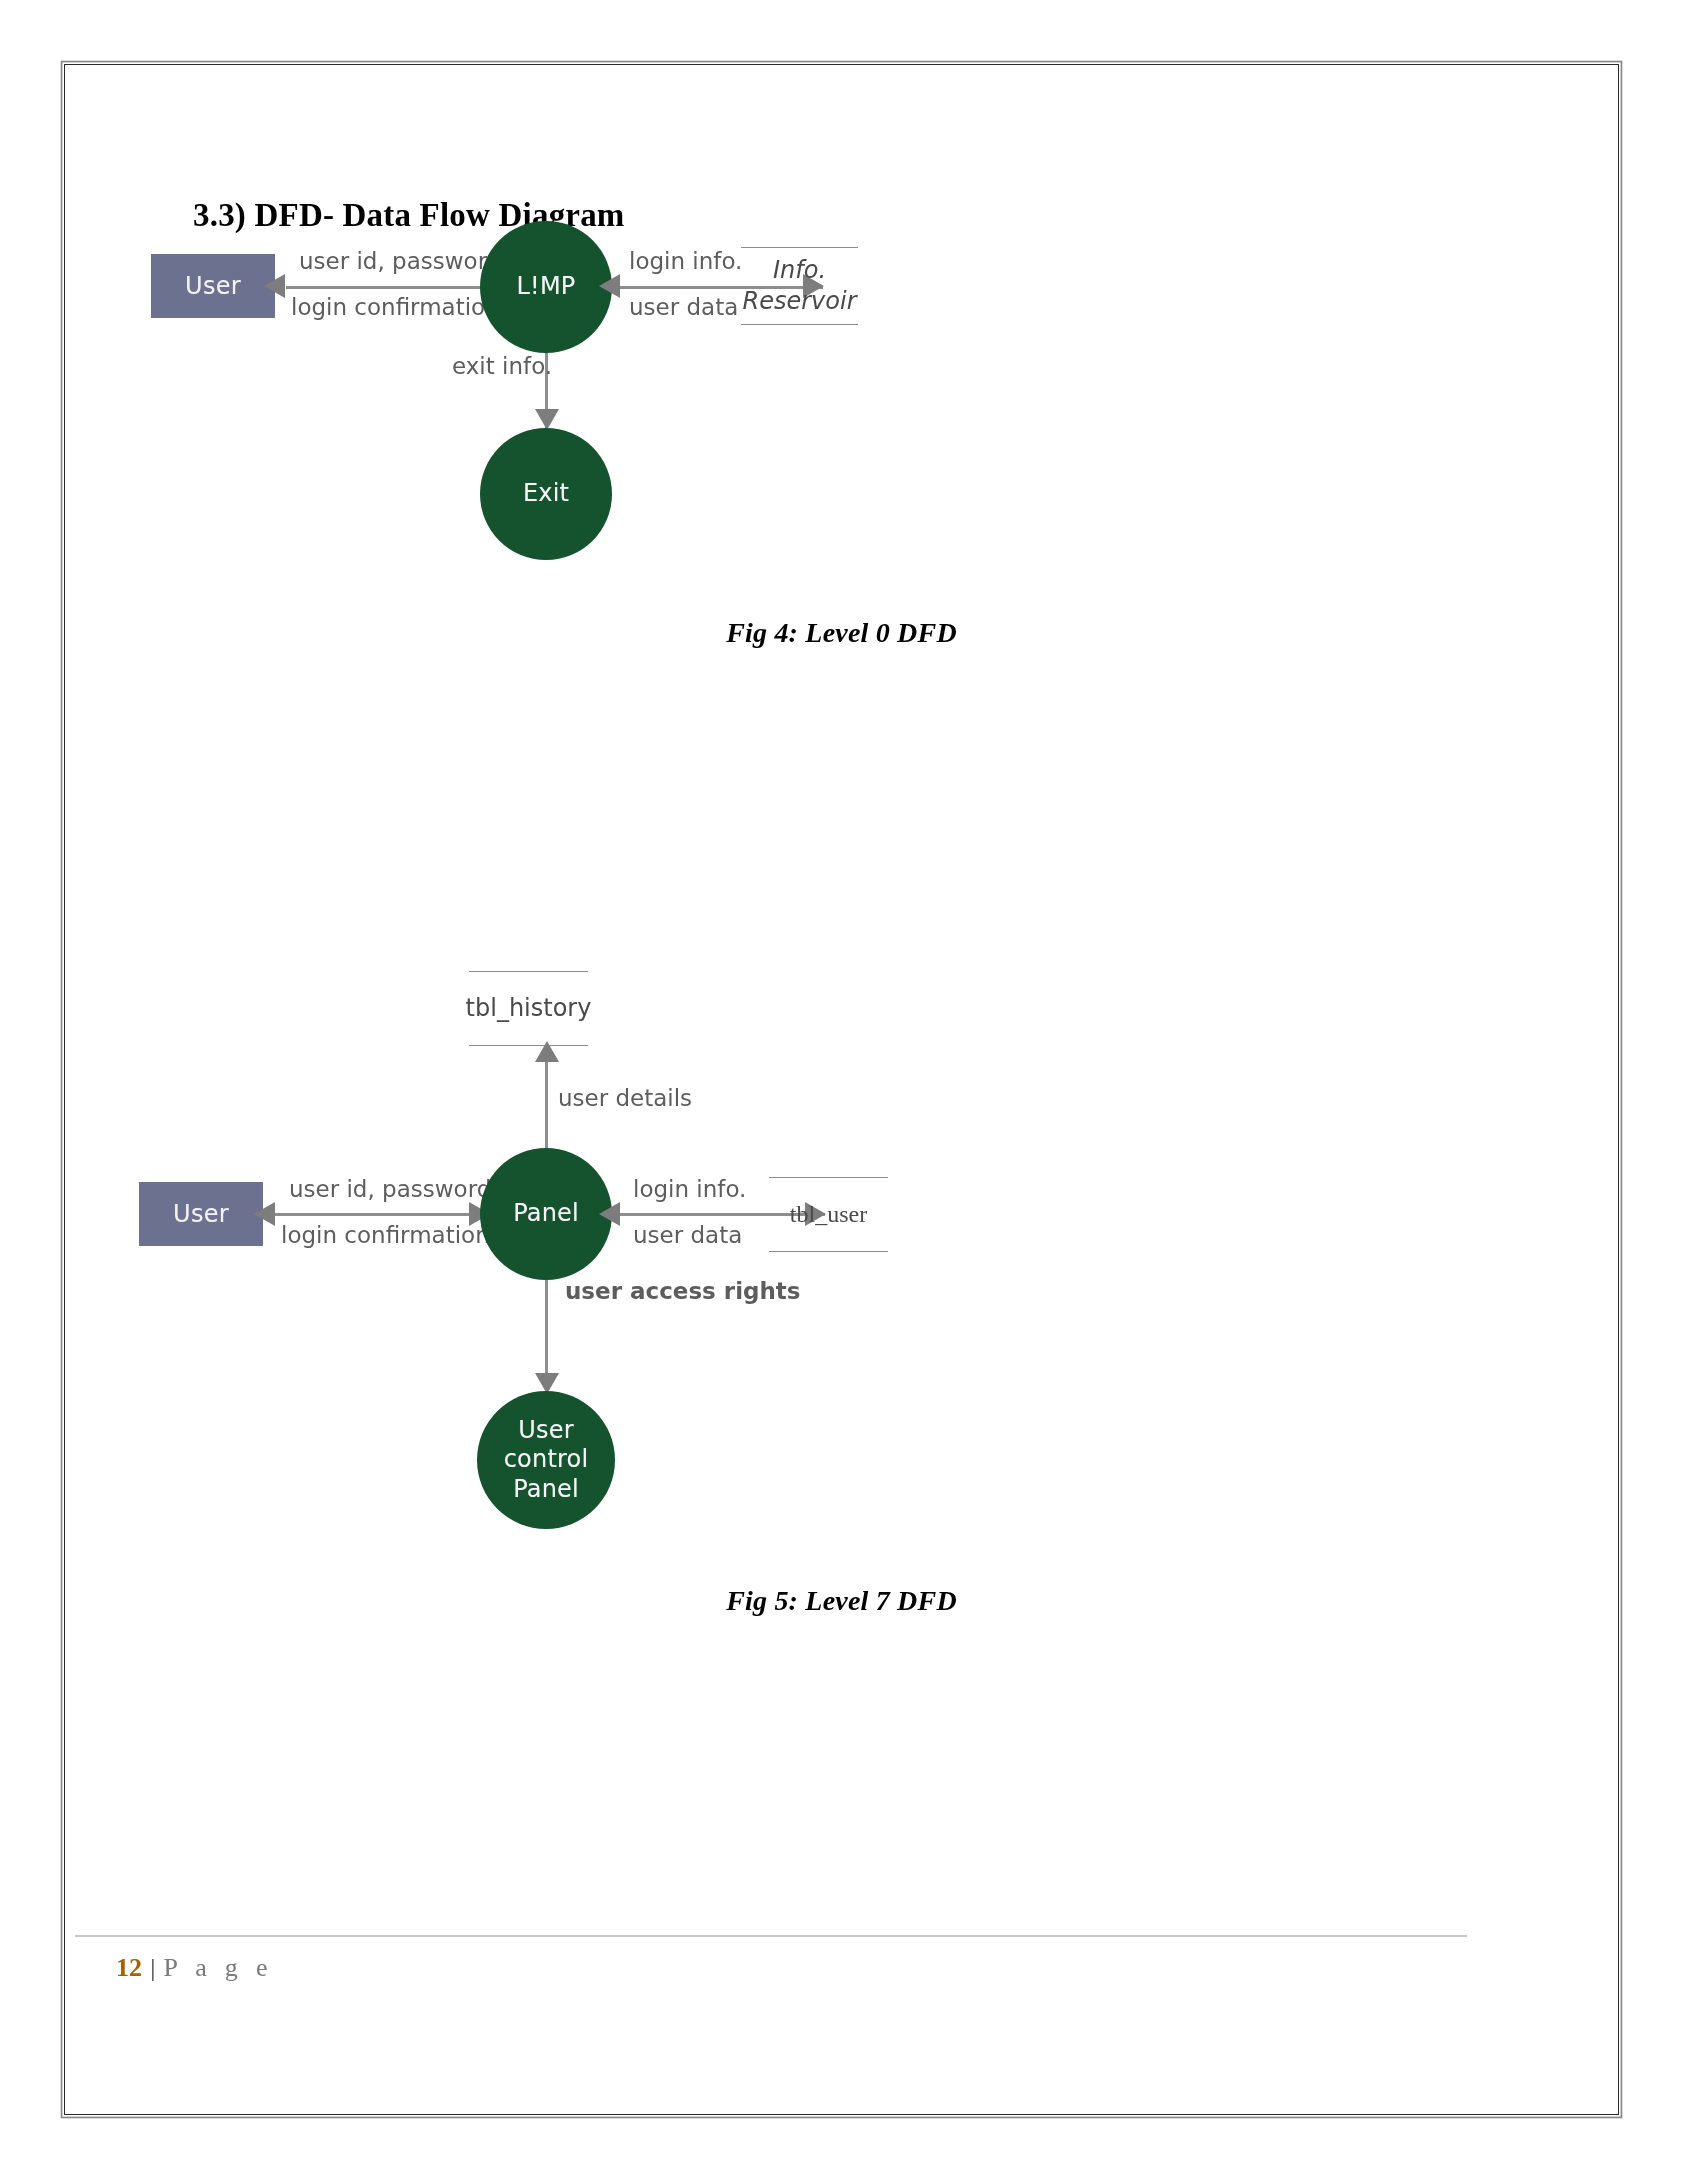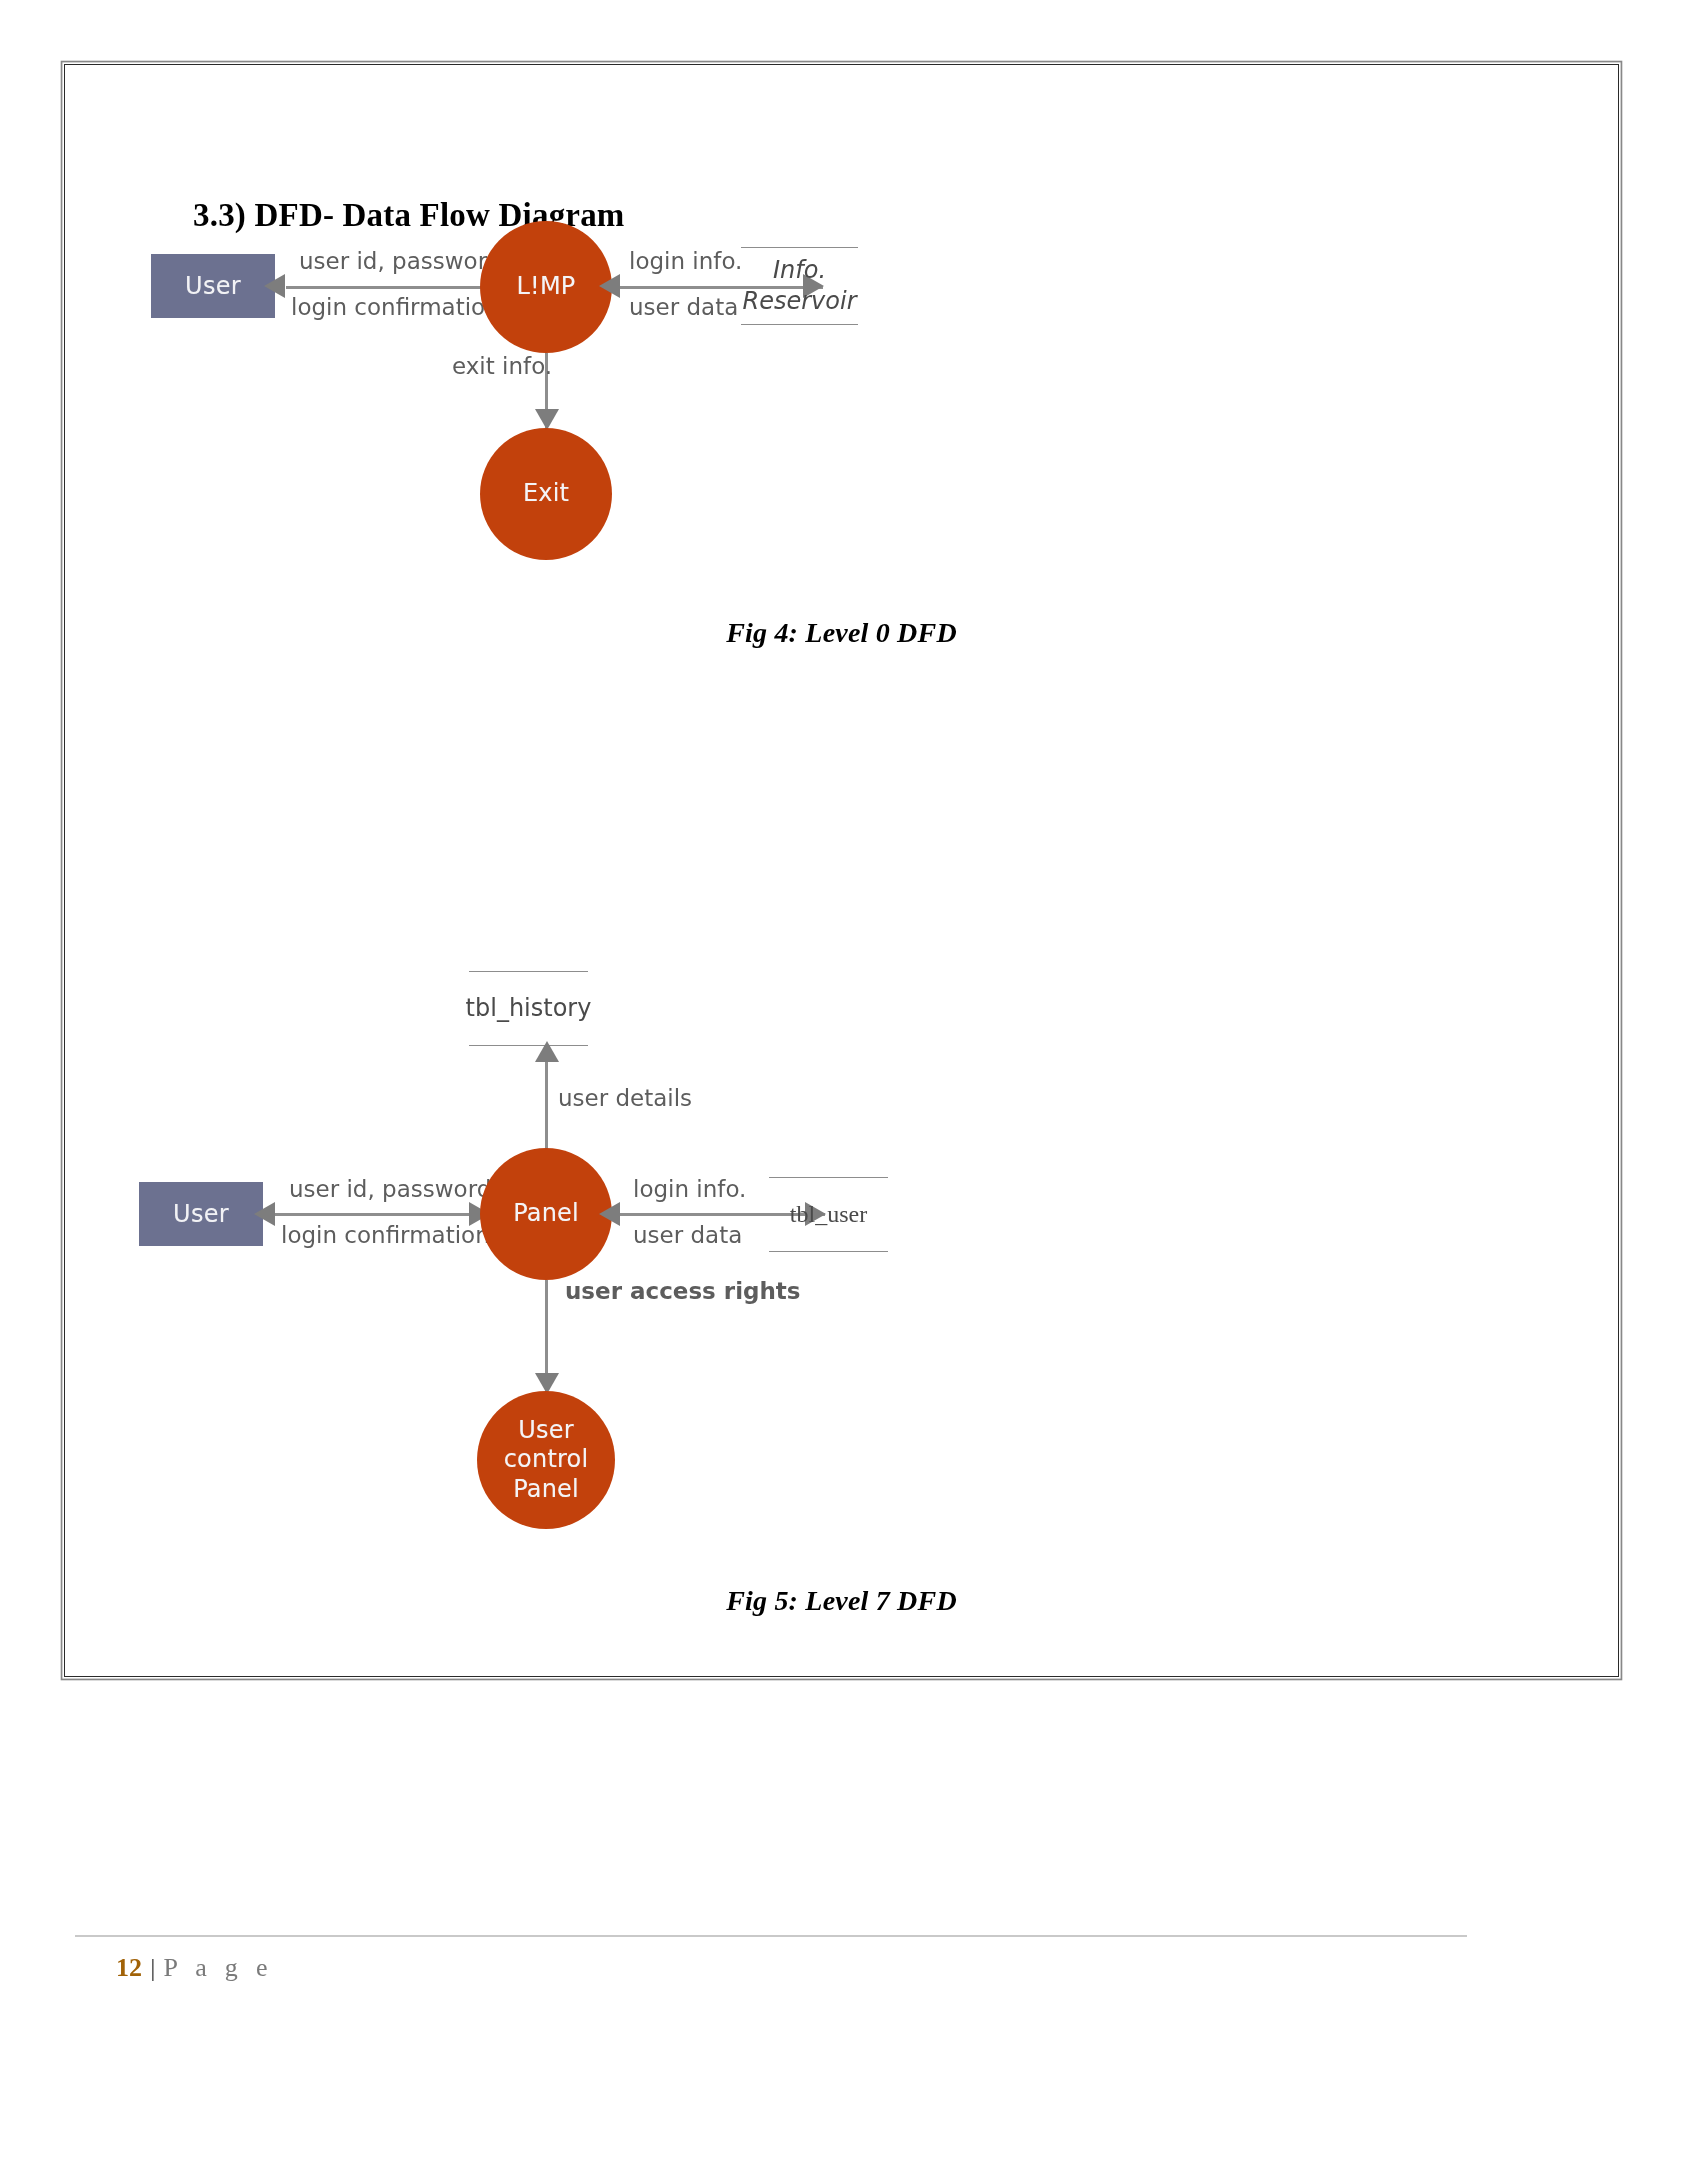--- a/index.html
+++ b/index.html
@@ -14,21 +14,21 @@
     position: relative;
     overflow: hidden;
   }
 
   
   #page-frame {
     position: absolute;
     left: 64px;
     top: 64px;
     width: 1555px;
-    height: 1613px;
+    height: 2051px;
     border: 1.6px solid #2a2a2a;
     box-shadow: 0 0 0 1.6px #ffffff, 0 0 0 3.3px #888888;
     background: #ffffff;
     box-sizing: border-box;
   }
 
   .page-inner {
     position: absolute;
     inset: 0;
   }
@@ -61,21 +61,21 @@
     align-items: center;
     justify-content: center;
     font-family: "DejaVu Sans", "Liberation Sans", sans-serif;
     font-size: 24px;
     letter-spacing: 0.3px;
     text-shadow: 0 0 0.8px rgba(255,255,255,0.35);
   }
 
   .node-circle {
     position: absolute;
-    background: #c2410c;
+    background: #14532d;
     color: #f4f4f7;
     border-radius: 50%;
     display: flex;
     flex-direction: column;
     align-items: center;
     justify-content: center;
     font-family: "DejaVu Sans", "Liberation Sans", sans-serif;
     font-size: 24px;
     line-height: 1.22;
     text-align: center;

